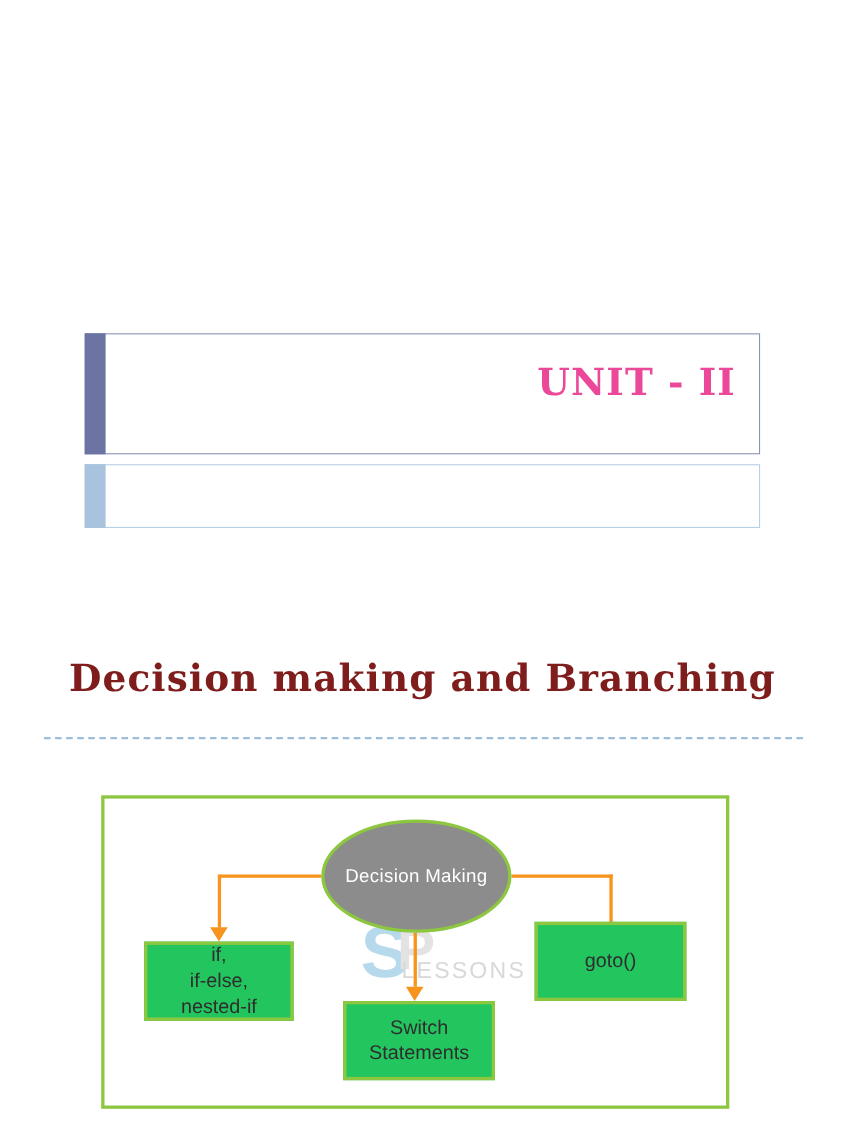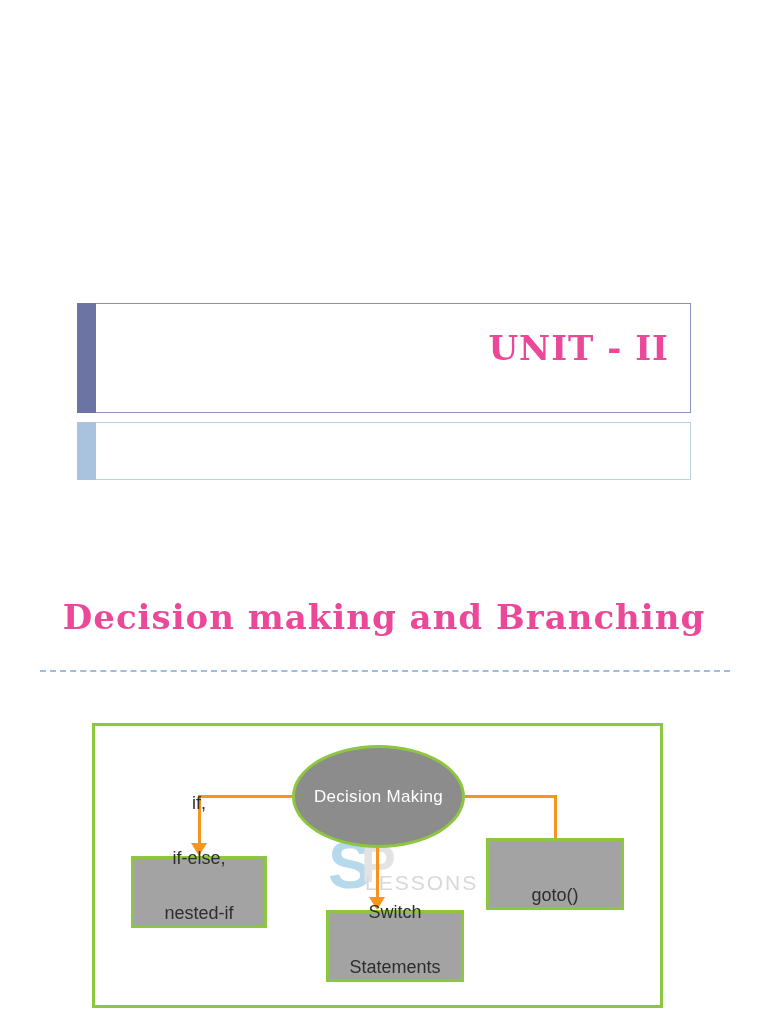--- a/index.html
+++ b/index.html
@@ -30,21 +30,21 @@
   }
   .subtitle-accent {
     position:absolute; left:-1px; top:-1px; width:19px; height:58px;
     background:#a9c3de;
   }
 
   
   .heading {
     position:absolute; left:0; width:768px; top:597px; margin:0;
     text-align:center; font-family:"DejaVu Serif", serif; font-weight:bold;
-    font-size:34px; color:#ec4899; letter-spacing:1px;
+    font-size:34px; color:#7f1d1d; letter-spacing:1px;
   }
 
   
   .divider {
     position:absolute; left:40px; top:670px; width:690px; height:0;
     border-top:2px dashed #9dbedb;
   }
 
   
   .diagram {
@@ -70,28 +70,28 @@
   .arrow {
     position:absolute; width:0; height:0; z-index:2;
     border-left:8px solid transparent; border-right:8px solid transparent;
     border-top:13px solid #f7941d;
   }
   .arrow-left  { left:96px;  top:117px; }
   .arrow-mid   { left:274px; top:171px; }
   .arrow-right { left:452px; top:117px; }
 
   .dbox {
-    position:absolute; background:#a3a3a3; border:3px solid #8dc63f;
+    position:absolute; background:#22c55e; border:3px solid #8dc63f;
     box-sizing:border-box; display:flex; flex-direction:column;
-    align-items:center; justify-content:flex-end; text-align:center;
-    font-size:18px; line-height:1.28; color:#2e2e2e; z-index:3;gap:32px;
+    align-items:center; justify-content:center; text-align:center;
+    font-size:18px; line-height:1.28; color:#2e2e2e; z-index:3;
   }
   .dbox span { display:block; }
   .box-if     { left:36px;  top:130px; width:136px; height:72px; }
-  .box-switch { left:231px; top:184px; width:138px; height:72px; }
+  .box-switch { left:217px; top:184px; width:138px; height:72px; }
   .box-goto   { left:391px; top:112px; width:138px; height:72px; }
 
   
   .watermark { position:absolute; left:0; top:0; width:100%; height:100%; z-index:1; }
   .wm-s {
     position:absolute; left:233px; top:106px; font-size:66px; font-weight:bold;
     color:#b7d9ec; line-height:1;
   }
   .wm-p {
     position:absolute; left:266px; top:112px; font-size:52px; font-weight:bold;

